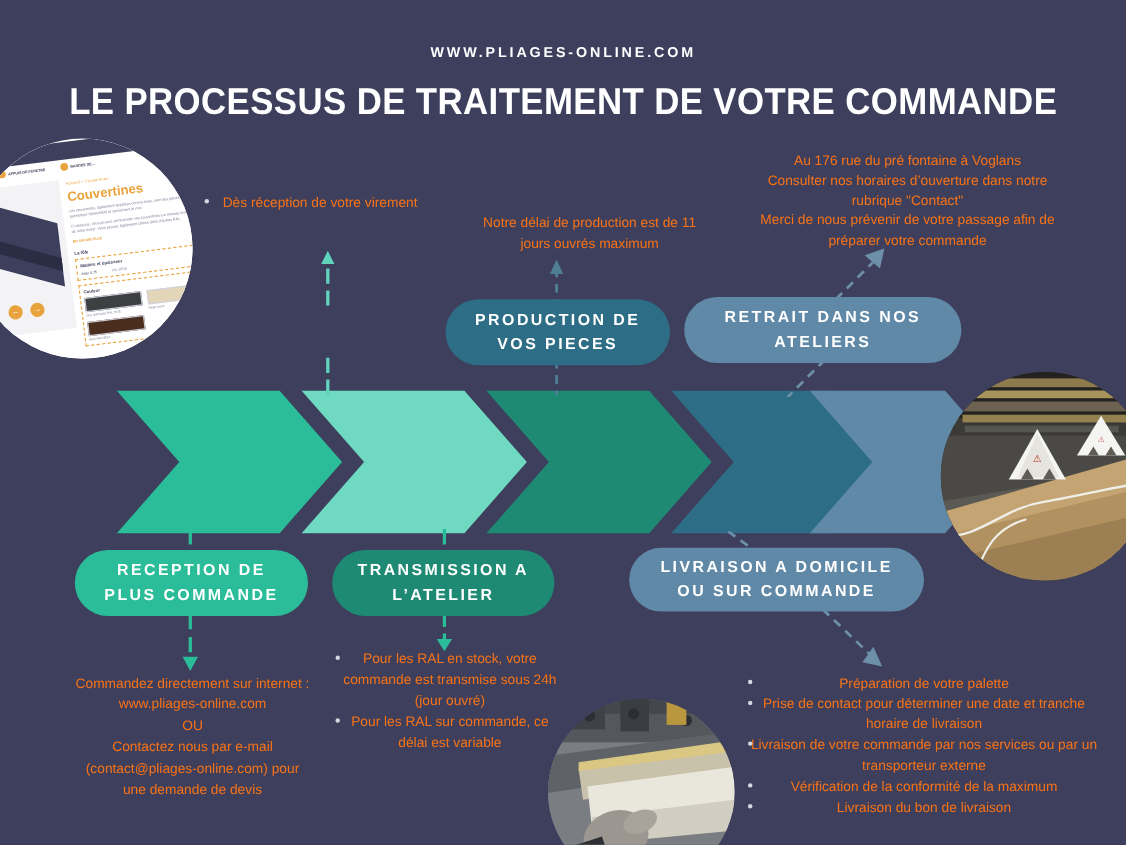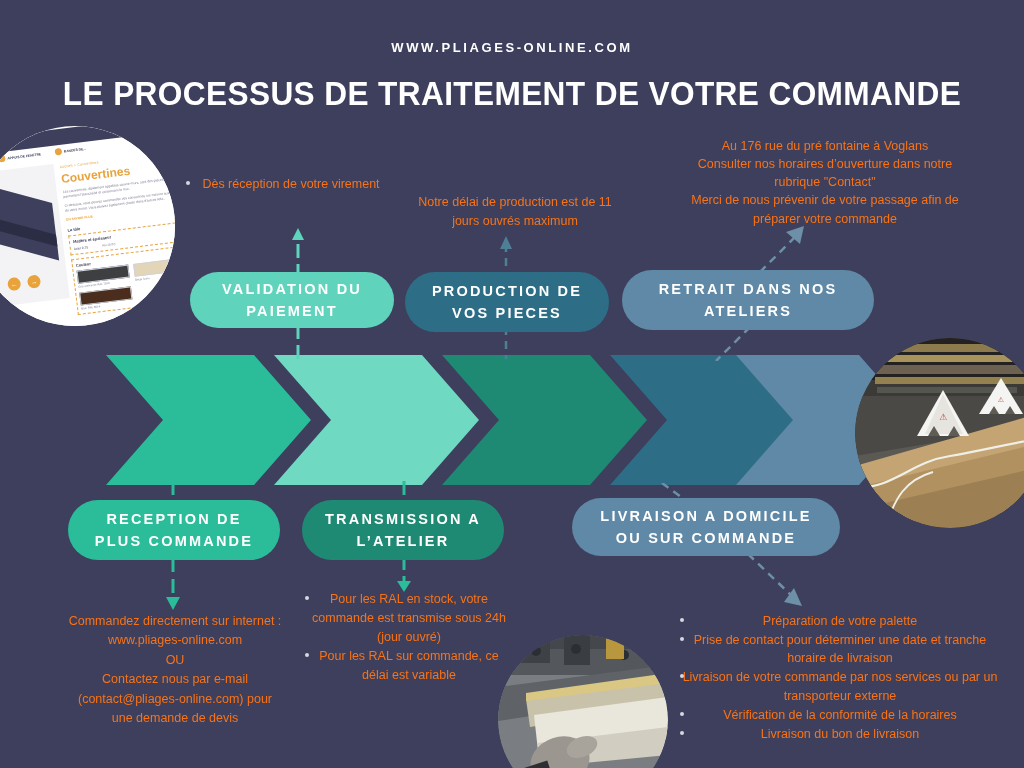--- a/index.html
+++ b/index.html
@@ -144,27 +144,26 @@
     <polygon points="56,54 38,50 48,36" fill="#6e8fa8"></polygon>
   </svg>
 
   <ul class="bullets note" style="left:186px;top:175px;width:210px;">
     <li>
       <span class="bdot"></span>
       <span>Dès réception de votre virement</span>
     </li>
   </ul>
 
-  <div class="note" style="left:415px;top:193px;width:200px;white-space:pre-line;">Notre délai de production est de 11 jours ouvrés maximum</div>
+  <div class="note" style="left:436px;top:193px;width:200px;white-space:pre-line;">Notre délai de production est de 11 jours ouvrés maximum</div>
 
   <div class="note" style="left:680px;top:137px;width:290px;white-space:pre-line;line-height:1.45;">Au 176 rue du pré fontaine à Voglans
 Consulter nos horaires d’ouverture dans notre rubrique "Contact"
 Merci de nous prévenir de votre passage afin de préparer votre commande</div>
 
-  <div class="pill" style="left:190px;top:272px;width:204px;height:56px;background:#5fd3bb;">VALIDATION DU PAIEMENT</div>
 
   <div class="pill" style="left:405px;top:272px;width:204px;height:60px;background:#2d6e86;">PRODUCTION DE VOS PIECES</div>
 
   <div class="pill" style="left:622px;top:270px;width:252px;height:60px;background:#5f89a6;">RETRAIT DANS NOS ATELIERS</div>
 
   <div class="pill" style="left:68px;top:500px;width:212px;height:60px;background:#2bbd99;">RECEPTION DE PLUS COMMANDE</div>
 
   <div class="pill" style="left:302px;top:500px;width:202px;height:60px;background:#1f8a74;">TRANSMISSION A L’ATELIER</div>
 
   <div class="pill" style="left:572px;top:498px;width:268px;height:58px;background:#5f89a6;">LIVRAISON A DOMICILE OU SUR COMMANDE</div>
@@ -195,21 +194,21 @@
     <li>
       <span class="bdot"></span>
       <span>Prise de contact pour déterminer une date et tranche horaire de livraison</span>
     </li>
     <li>
       <span class="bdot"></span>
       <span>Livraison de votre commande par nos services ou par un transporteur externe</span>
     </li>
     <li>
       <span class="bdot"></span>
-      <span>Vérification de la conformité de la horaires</span>
+      <span>Vérification de la conformité de la maximum</span>
     </li>
     <li>
       <span class="bdot"></span>
       <span>Livraison du bon de livraison</span>
     </li>
   </ul>
 
   <div class="photo" style="left:-25px;top:126px;width:200px;height:200px;background:#ffffff;">
     <div style="position:absolute;left:0;top:0;width:230px;height:230px;transform:rotate(-7deg);transform-origin:50% 50%;background:#ffffff;">
 

